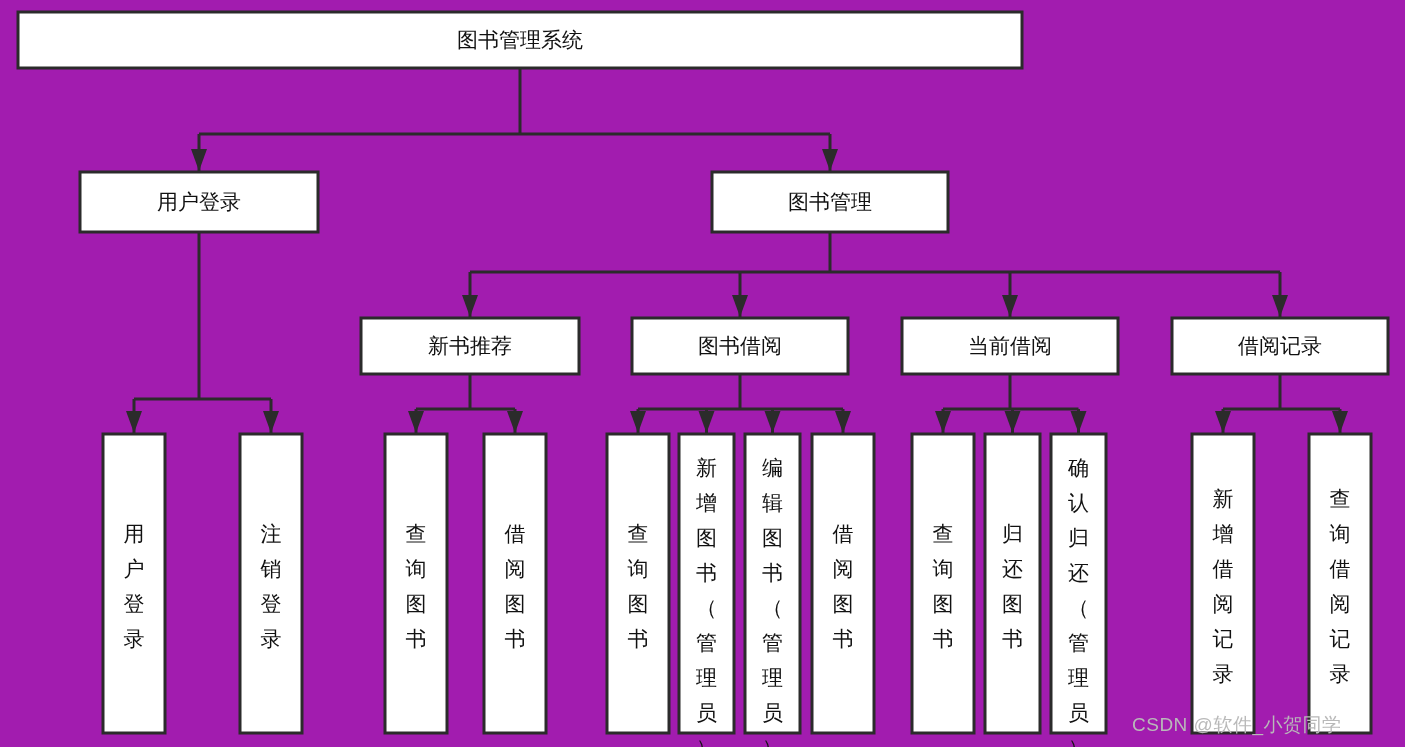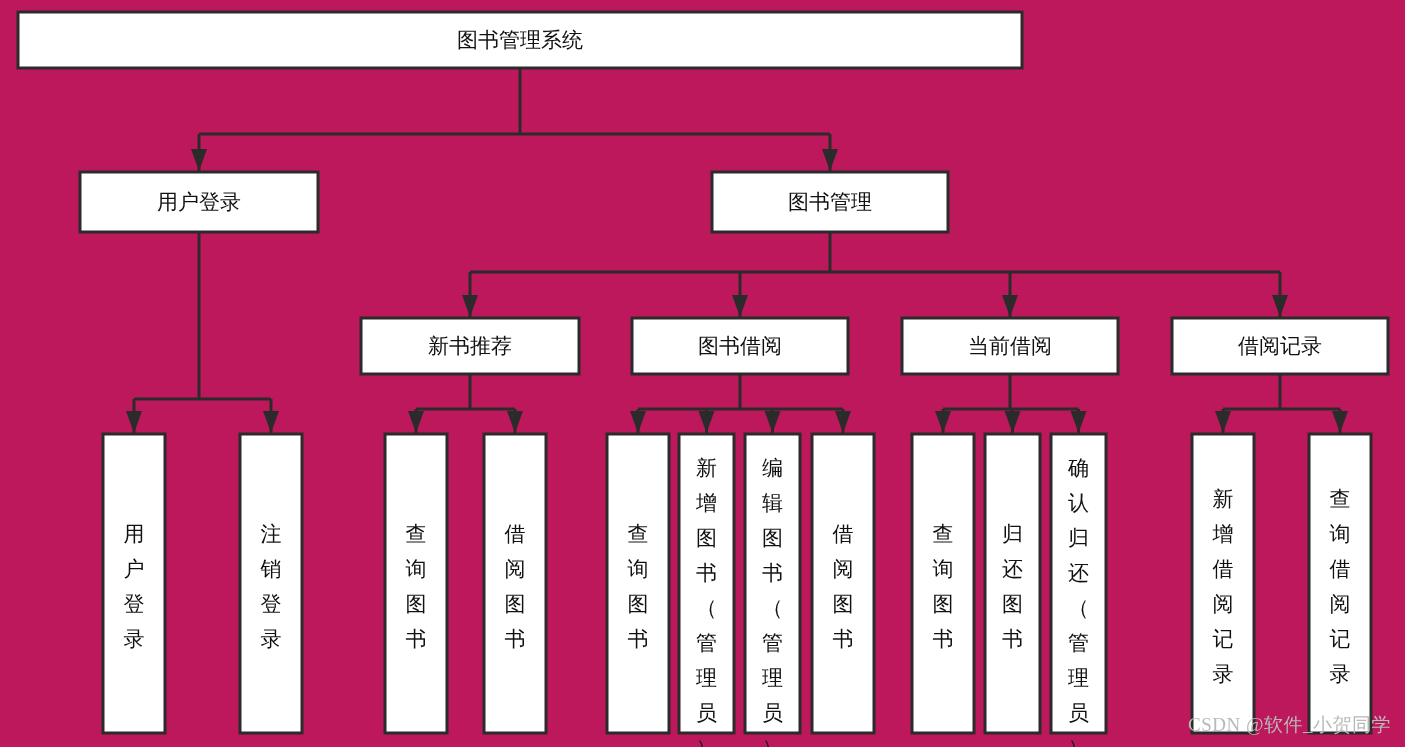--- a/index.html
+++ b/index.html
@@ -8,21 +8,21 @@
     padding: 0;
     background: #ffffff;
   }
   body {
     font-family: "Liberation Sans", "DejaVu Sans", sans-serif;
   }
   #canvas {
     position: relative;
     width: 1405px;
     height: 747px;
-    background: #be185d;
+    background: #a21caf;
     overflow: hidden;
   }
   #diagram-svg {
     position: absolute;
     left: 0;
     top: 0;
     width: 1405px;
     height: 747px;
   }
   .box-rect {
@@ -48,25 +48,25 @@
     dominant-baseline: middle;
   }
   .node-label-vert {
     font-family: "Liberation Sans", "DejaVu Sans", sans-serif;
     font-size: 21px;
     fill: #111111;
     text-anchor: middle;
   }
   .watermark {
     position: absolute;
-    font-family: Liberation Serif, serif;
+    font-family: Liberation Sans, sans-serif;
     font-size: 19px;
     color: #b9b9b9;
     white-space: nowrap;
-    left: 1188px;
+    left: 1132px;
     top: 712px;
     letter-spacing: 0.5px;
   }
 </style>
 </head>
 <body>
 
 <div id="canvas">
   <svg id="diagram-svg" viewBox="0 0 1405 747" xmlns="http://www.w3.org/2000/svg">
     <g id="connectors">

